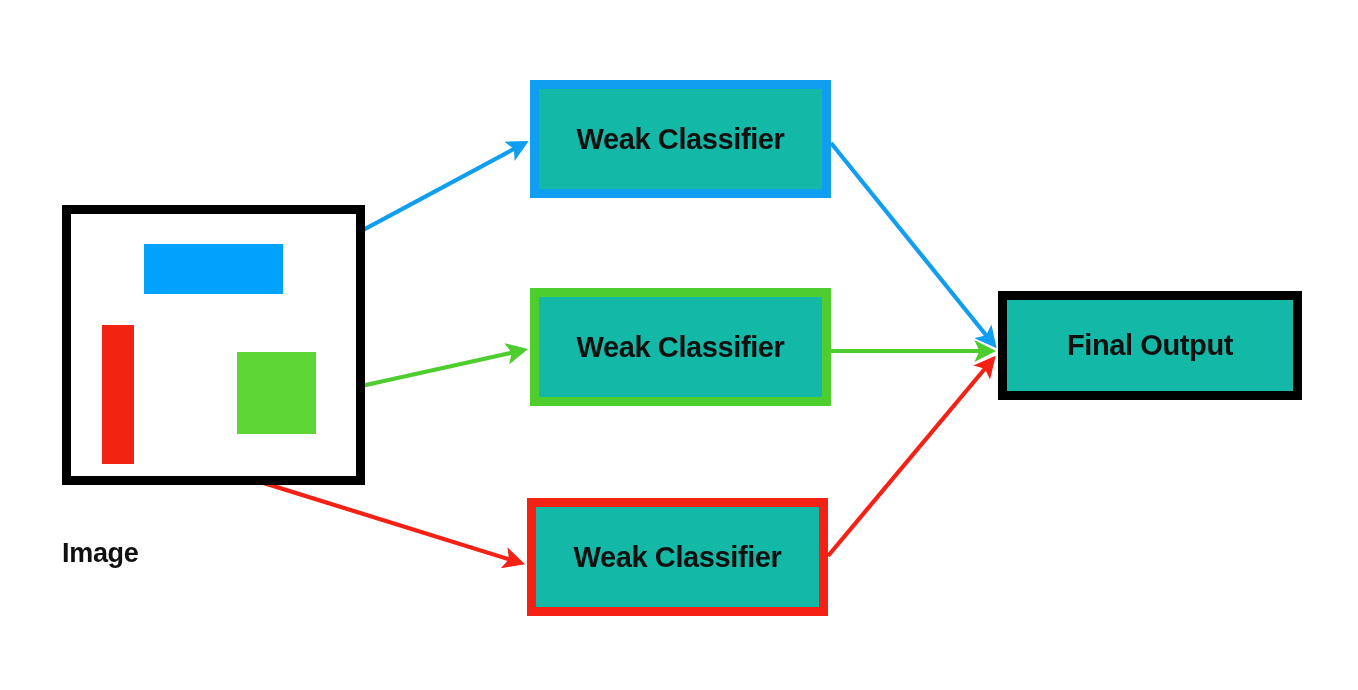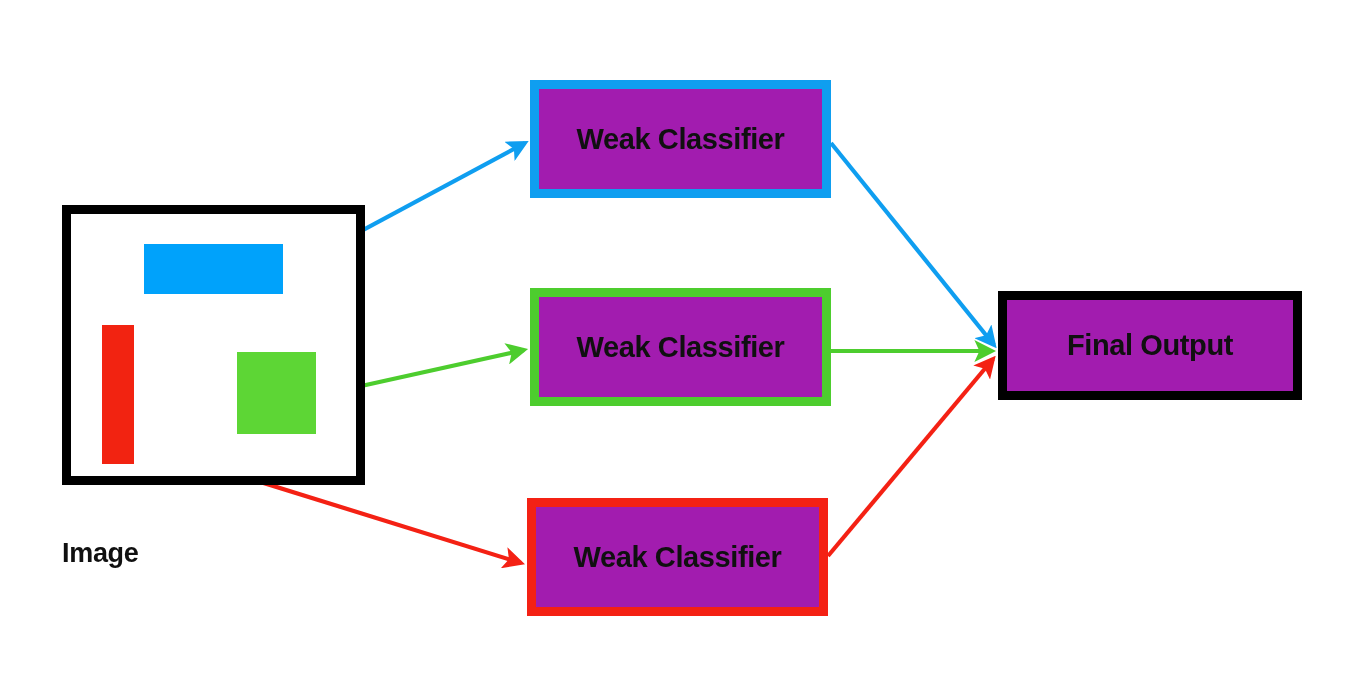--- a/index.html
+++ b/index.html
@@ -71,21 +71,21 @@
     font-size: 27px;
     font-weight: bold;
     color: #101010;
     letter-spacing: -0.3px;
   }
 
   
   .node {
     position: absolute;
     box-sizing: border-box;
-    background: #a21caf;
+    background: #14b8a6;
     display: flex;
     align-items: center;
     justify-content: center;
     font-size: 29px;
     font-weight: bold;
     color: #101010;
     letter-spacing: -0.4px;
     white-space: nowrap;
   }
   .node-wc-1 {

